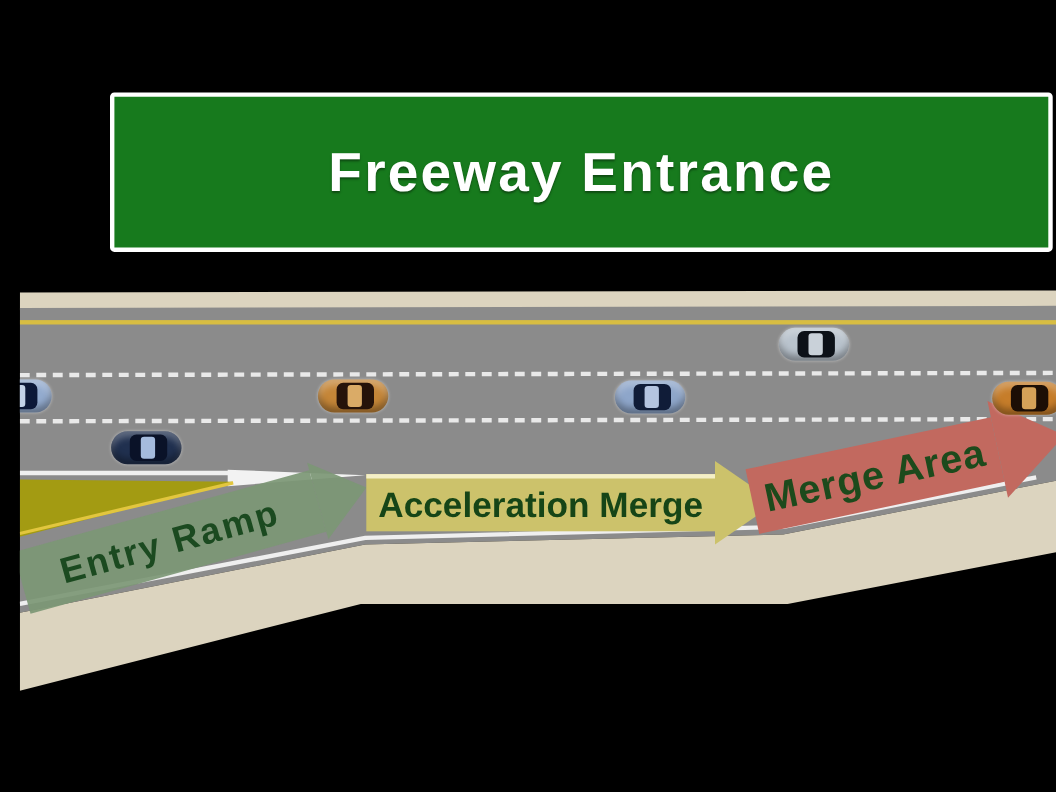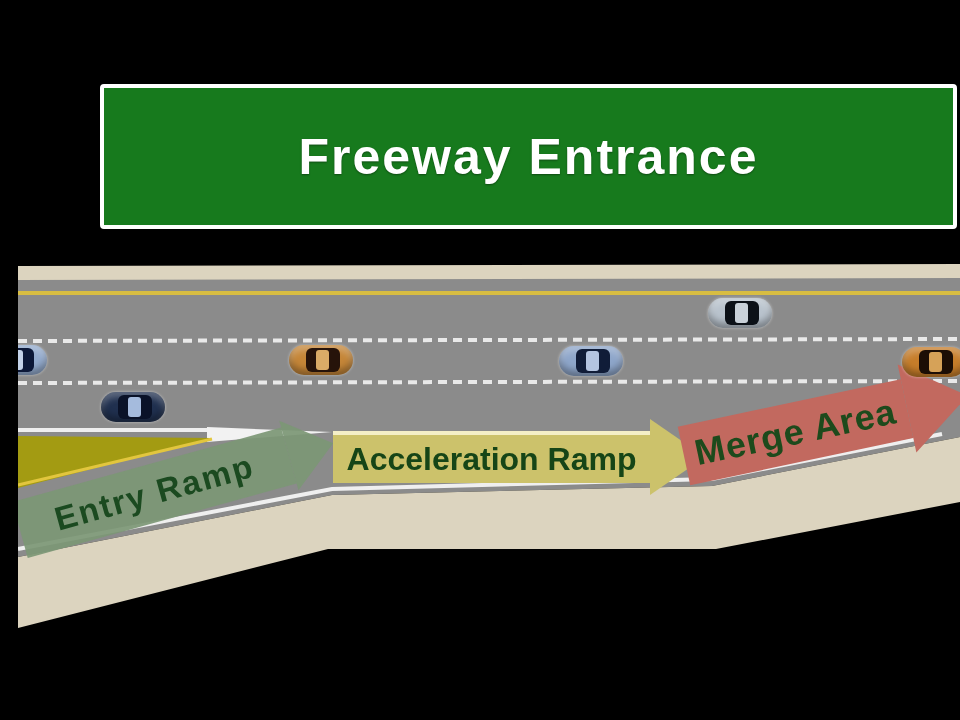--- a/index.html
+++ b/index.html
@@ -65,21 +65,21 @@
 
     <div class="arrow arrow-entry" style="--c: rgba(124,151,117,0.92); --t: #1b4a20;">
       <div class="abody">
         <span class="alabel">Entry Ramp</span>
       </div>
       <div class="ahead"></div>
     </div>
 
     <div class="arrow arrow-accel" style="--c: #ccc26b; --t: #164517;">
       <div class="abody">
-        <span class="alabel">Acceleration Ramp</span>
+        <span class="alabel">Acceleration Merge</span>
       </div>
       <div class="ahead"></div>
     </div>
 
     <div class="arrow arrow-merge" style="--c: #c2695f; --t: #1d4a1c;">
       <div class="abody">
         <span class="alabel">Merge Area</span>
       </div>
       <div class="ahead"></div>
     </div>

